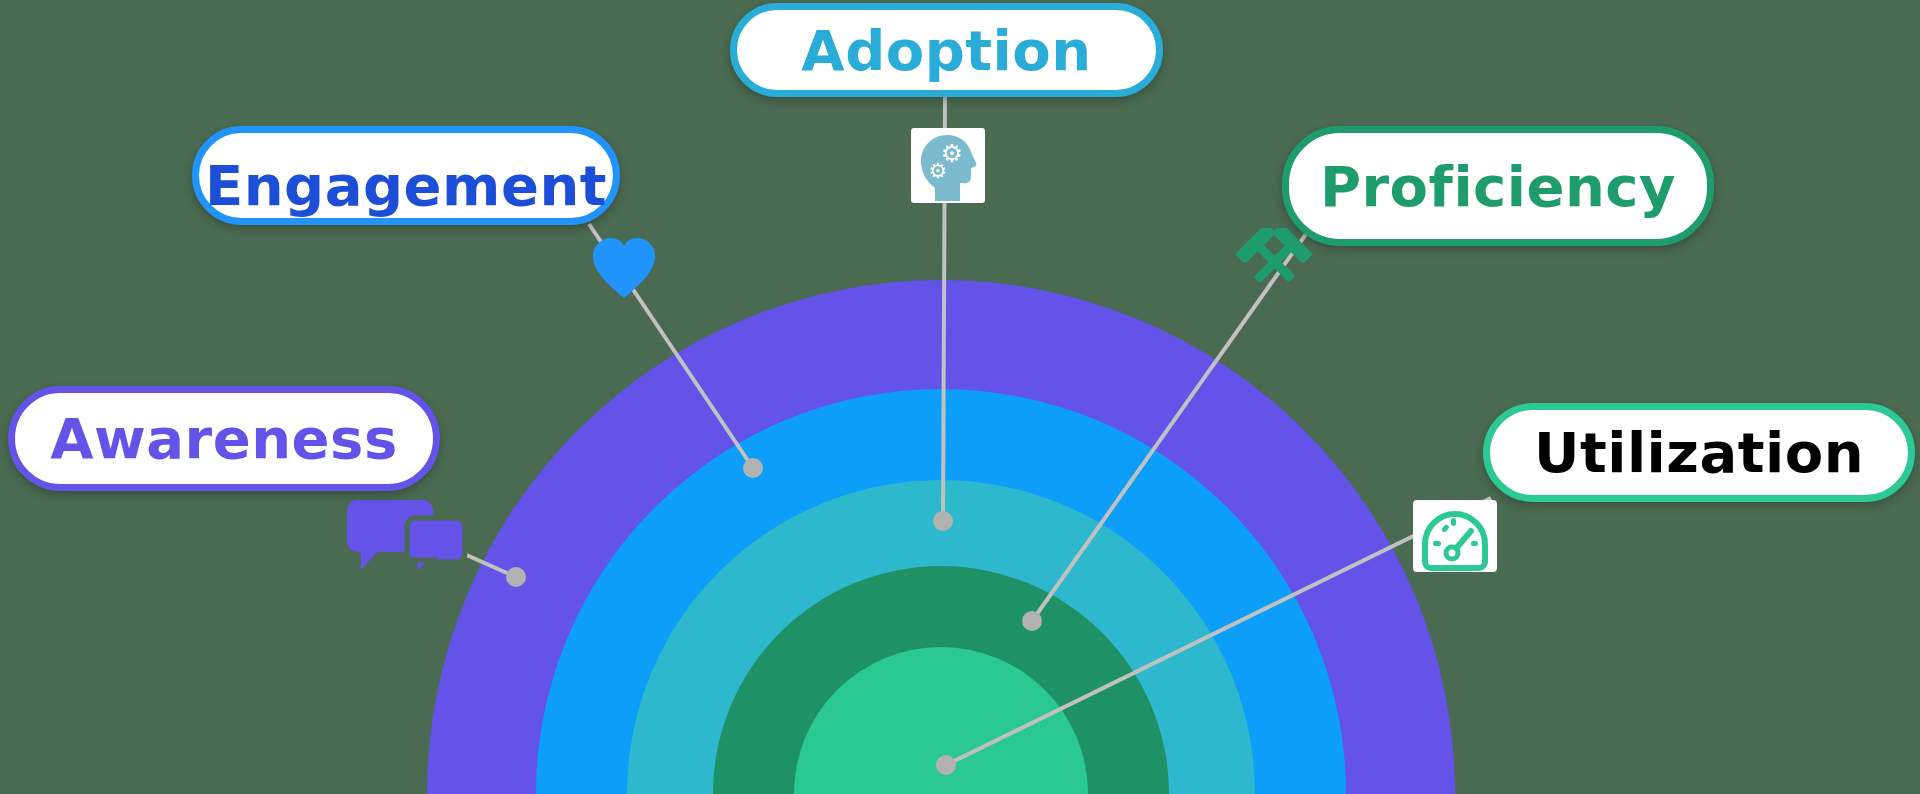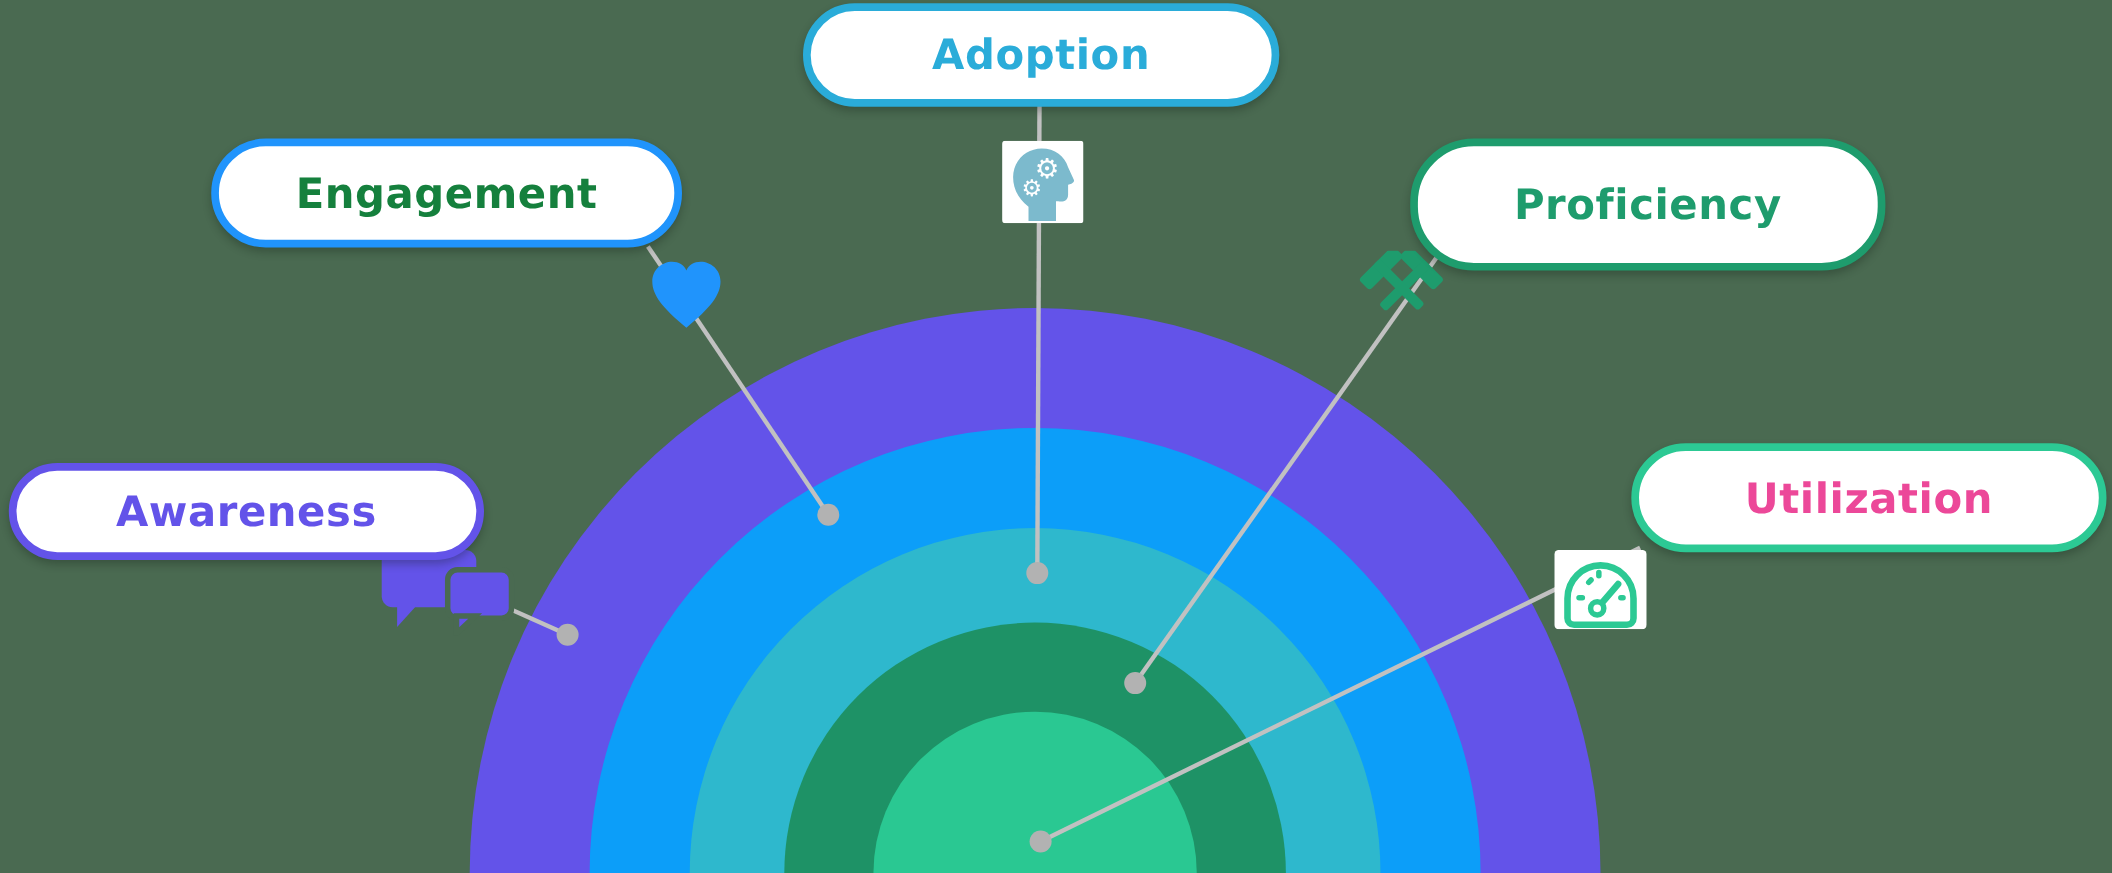--- a/index.html
+++ b/index.html
@@ -5,31 +5,31 @@
   html,body{margin:0;padding:0;}
   body{font-family:"DejaVu Sans","Liberation Sans",sans-serif;}
   #stage{position:relative;width:1920px;height:794px;overflow:hidden;}
   .ring{position:absolute;border-radius:50%;}
   #connectors{position:absolute;left:0;top:0;z-index:3;}
   .icon{position:absolute;z-index:4;}
   .pill{
     position:absolute;z-index:5;background:#ffffff;
     border:7px solid;border-radius:58px;box-sizing:border-box;
     display:flex;align-items:center;justify-content:center;
-    font-weight:bold;font-size:38px;letter-spacing:.5px;
+    font-weight:bold;font-size:56px;letter-spacing:.5px;
     box-shadow:0 4px 8px rgba(15,30,20,.30);
   }
   
   #ring-0{left:427px;top:280px;width:1028px;height:1028px;z-index:1;}
   #ring-1{left:536px;top:389px;width:810px;height:810px;z-index:1;}
   #ring-2{left:627px;top:480px;width:628px;height:628px;z-index:1;}
   #ring-3{left:713px;top:566px;width:456px;height:456px;z-index:1;}
   #ring-4{left:794px;top:647px;width:294px;height:294px;z-index:1;}
   
-  #pill-awareness{left:8px;top:421px;width:432px;height:88px;align-items:center;}
+  #pill-awareness{left:8px;top:386px;width:432px;height:105px;align-items:center;}
   #pill-engagement{left:192px;top:126px;width:428px;height:99px;}
   #pill-adoption{left:730px;top:3px;width:433px;height:94px;}
   #pill-proficiency{left:1282px;top:126px;width:432px;height:120px;}
   #pill-utilization{left:1483px;top:403px;width:432px;height:99px;}
   
   #icon-awareness{left:345px;top:498px;width:125px;height:80px;}
   #icon-engagement{left:590px;top:236px;width:68px;height:66px;}
   #icon-adoption{left:911px;top:128px;width:74px;height:75px;}
   #icon-proficiency{left:1235px;top:228px;width:78px;height:72px;}
   #icon-utilization{left:1413px;top:500px;width:84px;height:72px;}
@@ -114,26 +114,26 @@
         <rect x="58" y="41" width="7" height="5" rx="2.5"></rect>
       </g>
       <line x1="40" y1="52" x2="58" y2="31" stroke-width="6" stroke-linecap="round" stroke="#2CC994"></line>
       <circle cx="39" cy="53" r="6" fill="#ffffff" stroke-width="5" stroke="#2CC994"></circle>
     </svg>
   </div>
 
   <div class="pill" id="pill-awareness" style="color: rgb(99, 83, 233); border-color: rgb(99, 83, 233);">
     <span>Awareness</span>
   </div>
-  <div class="pill" id="pill-engagement" style="color: #15803d; border-color: rgb(32, 148, 252);">
+  <div class="pill" id="pill-engagement" style="color: #1d4ed8; border-color: rgb(32, 148, 252); align-items: flex-end;">
     <span>Engagement</span>
   </div>
   <div class="pill" id="pill-adoption" style="color: rgb(42, 172, 217); border-color: rgb(42, 172, 217);">
     <span>Adoption</span>
   </div>
   <div class="pill" id="pill-proficiency" style="color: rgb(30, 156, 109); border-color: rgb(30, 156, 109);">
     <span>Proficiency</span>
   </div>
-  <div class="pill" id="pill-utilization" style="color: #ec4899; border-color: rgb(44, 201, 148);">
+  <div class="pill" id="pill-utilization" style="color: #000000; border-color: rgb(44, 201, 148);">
     <span>Utilization</span>
   </div>
 
 </div>
 
 </body></html>

